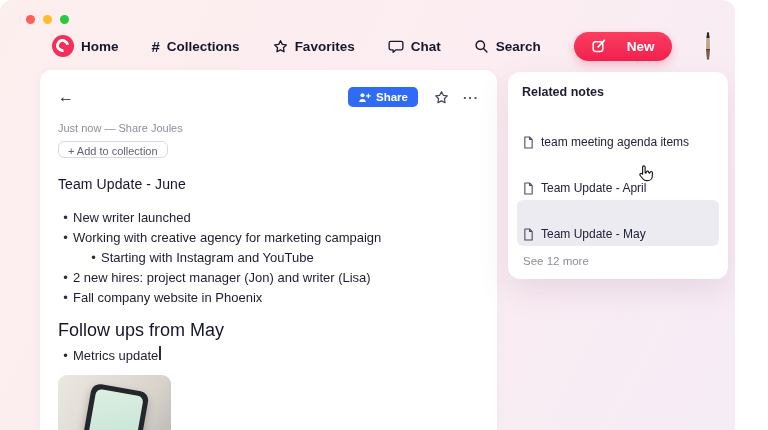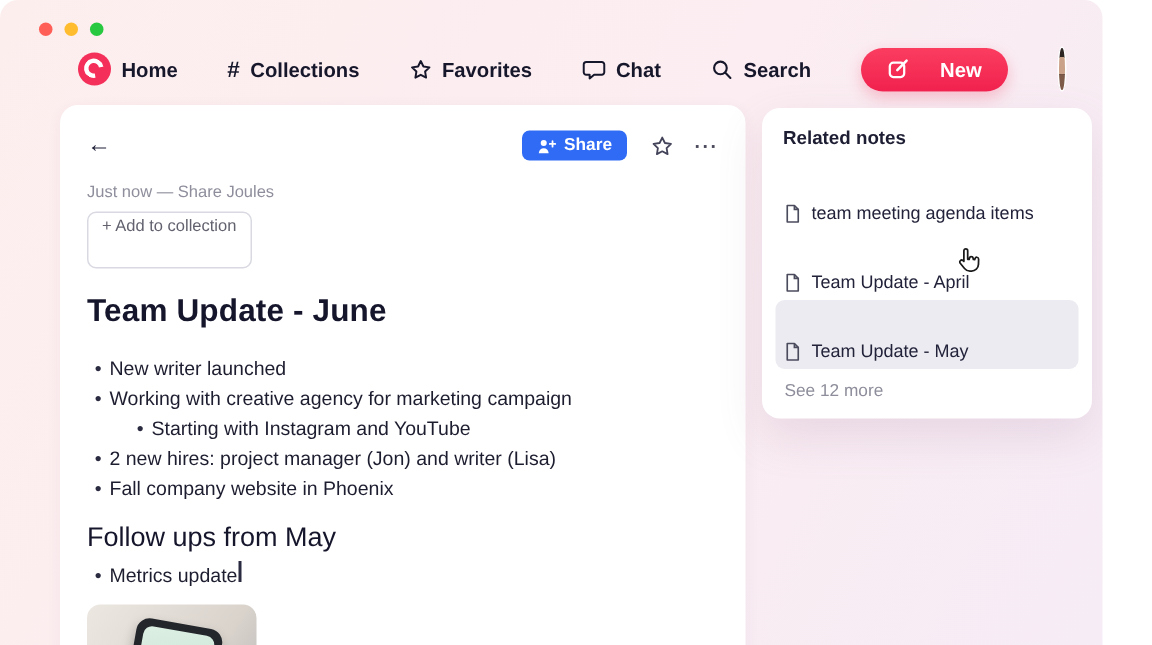--- a/index.html
+++ b/index.html
@@ -58,24 +58,24 @@
     display:flex; align-items:center; gap:5px; background:#2f6bf4; color:#fff;
     border:none; font-family:inherit; font-size:11.5px; font-weight:700;
     padding:4px 10px; border-radius:5px; cursor:pointer;justify-content:center;
   }
   .tb-star { margin-left:16px; display:inline-flex; cursor:pointer; }
   .tb-dots { margin-left:14px; font-size:13px; font-weight:700; color:#4a4a5c; letter-spacing:1px; cursor:pointer; }
 
   .meta { margin-top:13px; font-size:11px; color:#8e8e9c; }
   .add-chip {
     margin-top:7px; display:inline-block; background:#fff; border:1px solid #d9d9e2;
-    color:#62626f; font-family:inherit; font-size:11px; padding:3px 9px 21px;
+    color:#62626f; font-family:inherit; font-size:11px; padding:3px 9px 0;
     border-radius:6px; cursor:pointer;
   }
-  .title { margin-top:17px; font-size:21px; font-weight:700; color:#15152c; letter-spacing:.1px; cursor:text; }
+  .title { margin-top:17px; font-size:14px; font-weight:400; color:#15152c; letter-spacing:.1px; cursor:text; }
 
   .bullets { margin-top:16px; }
   .b-row { display:flex; align-items:flex-start; font-size:13px; color:#1d1d30; line-height:20px; cursor:text; }
   .b-row .b-dot { width:15px; text-align:center; flex:none; color:#2a2a40; }
   .b-row.nested { margin-left:28px; }
 
   .subhead { margin-top:12px; font-size:18px; font-weight:400; color:#15152c; }
   .follow-row { margin-top:5px; }
 
   .caret { display:inline-block; width:1.5px; height:14px; background:#2a2a40; margin-left:1px; vertical-align:-2px; animation:blink 1.1s steps(1) infinite; }

